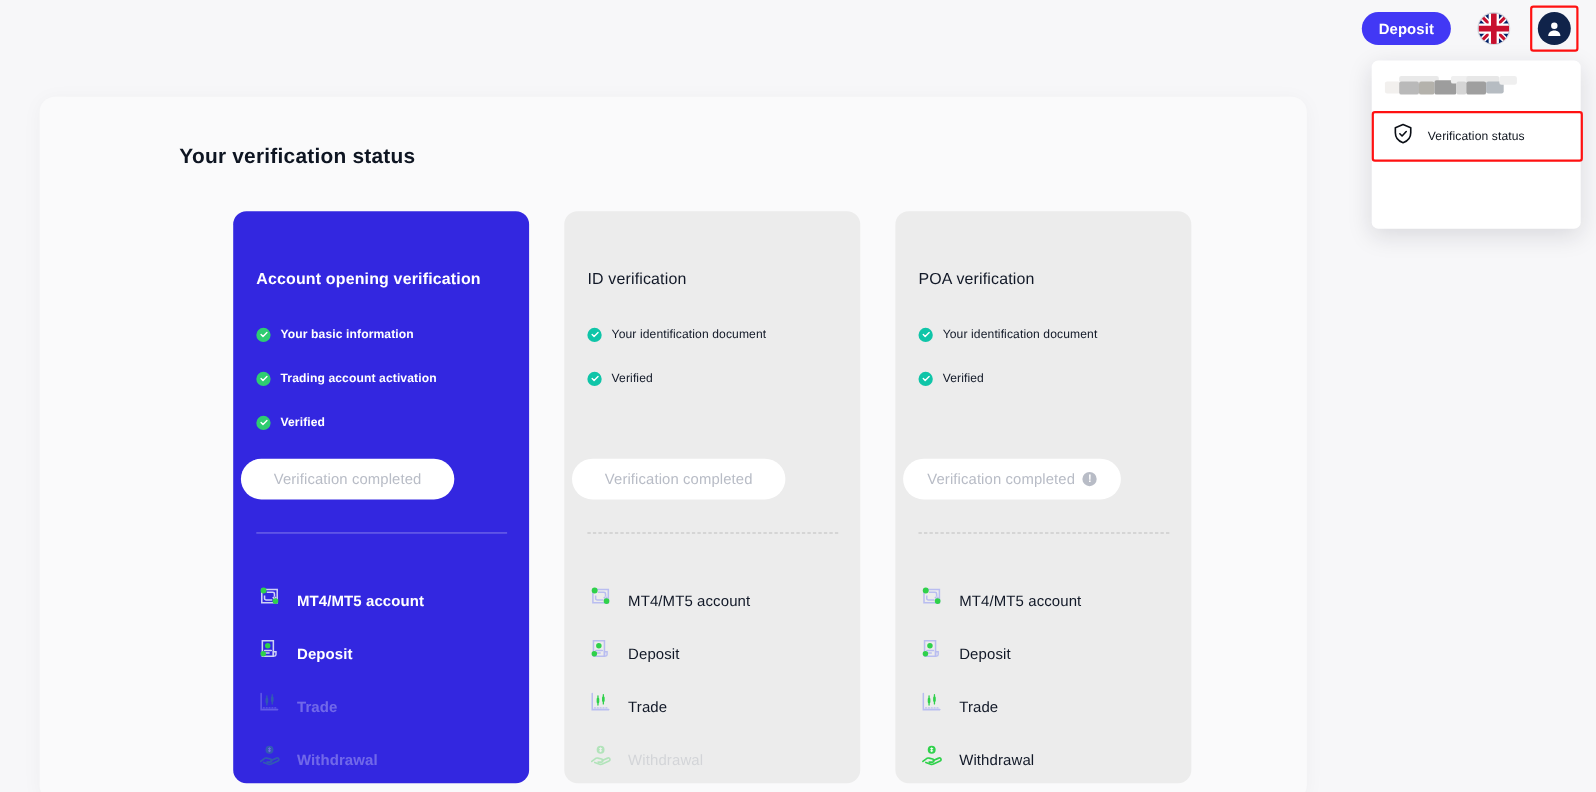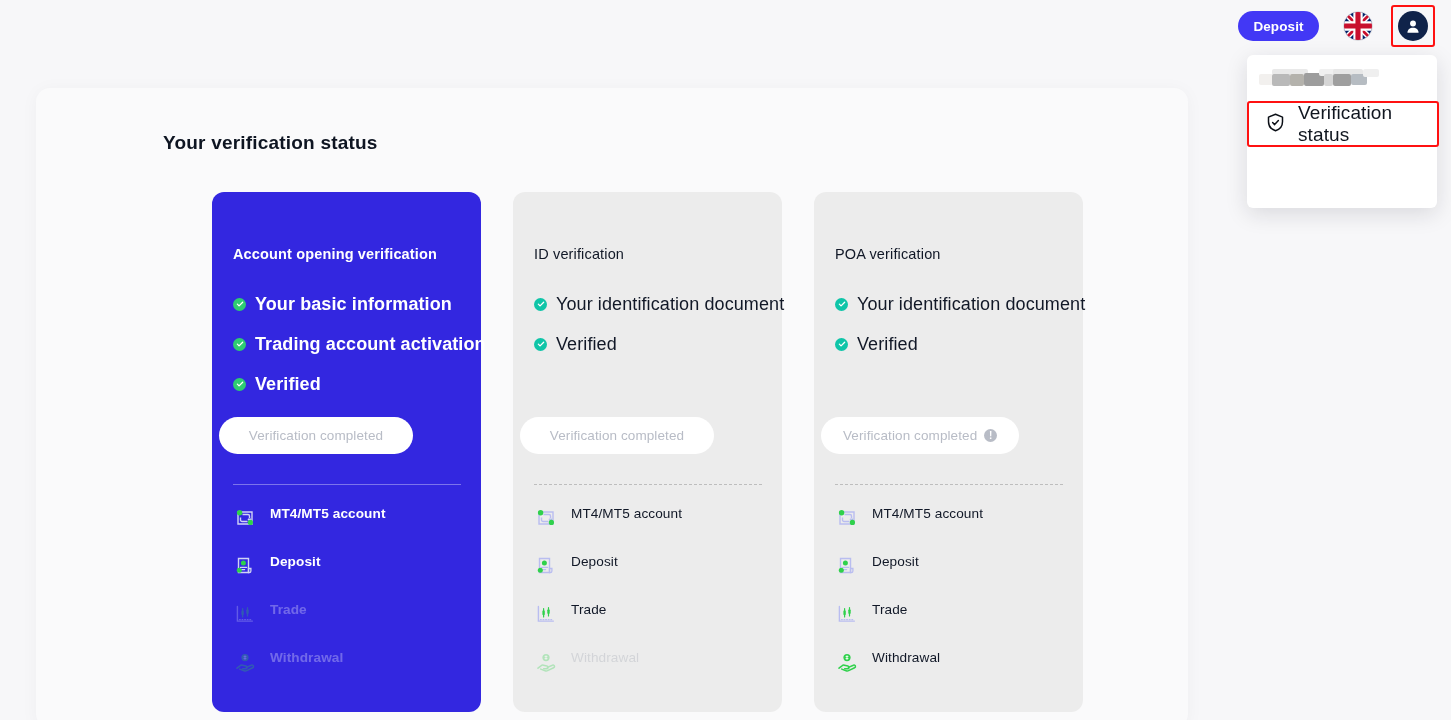--- a/index.html
+++ b/index.html
@@ -51,21 +51,21 @@
   .blur-blk { position: absolute; border-radius: 2px; }
 
   .dd-item {
     position: absolute; left: 0; width: 190px; height: 46px;
     display: flex; align-items: center; gap: 12px; padding-left: 18px;
     cursor: pointer;
   }
   .dd-item.verify { top: 46px; }
   .dd-item.logout { top: 111px; }
   .dd-label {
-    font-size: 19px; color: #10161f; letter-spacing: .1px;
+    font-size: 11px; color: #10161f; letter-spacing: .1px;
     font-family: "Liberation Sans", sans-serif;
   }
   .dd-highlight {
     position: absolute; left: 1247px; top: 101px;
     width: 192px; height: 46px;
     border: 2px solid #ff1111; border-radius: 3px;
     z-index: 45; pointer-events: none;
   }
 
   
@@ -93,21 +93,21 @@
 
   .card-title {
     position: absolute; top: 54px; left: 21px;
     font-size: 14.5px; letter-spacing: .15px;
   }
   .card.primary .card-title { color: #ffffff; font-weight: bold; }
   .card.muted   .card-title { color: #111827; font-weight: normal; }
 
   .steps { position: absolute; top: 92px; left: 21px; width: 232px; }
   .step { display: flex; align-items: center; gap: 9px; height: 40px; }
-  .step-label { font-size: 18px; letter-spacing: .1px; white-space: nowrap; }
+  .step-label { font-size: 11px; letter-spacing: .1px; white-space: nowrap; }
   .card.primary .step-label { color: #ffffff; font-weight: bold; }
   .card.muted   .step-label { color: #111827; font-weight: normal; }
   .tick { width: 13px; height: 13px; border-radius: 50%; flex: 0 0 13px;
           display: flex; align-items: center; justify-content: center; }
   .card.primary .tick { background: #2ecc71; }
   .card.muted   .tick { background: #0fc5a8; }
   .tick svg { display: block; }
 
   .status-pill {
     position: absolute; left: 7px; top: 225px;
@@ -127,21 +127,21 @@
   }
 
   .divider { position: absolute; left: 21px; top: 292px; width: 228px; height: 1px; }
   .card.primary .divider { background: rgba(255,255,255,.36); }
   .card.muted   .divider {
     background: none;
     border-top: 1px dashed #bdbdbd;
   }
 
   .features { position: absolute; left: 21px; top: 314px; width: 232px; }
-  .feature { display: flex; align-items: flex-start; gap: 13px; height: 48px; }
+  .feature { display: flex; align-items: flex-end; gap: 13px; height: 48px; }
   .feat-ico { width: 24px; height: 24px; flex: 0 0 24px; display: block; }
   .feat-label { font-size: 13.6px; letter-spacing: .1px; white-space: nowrap; }
   .card.primary .feat-label { color: #ffffff; font-weight: bold; }
   .card.muted   .feat-label { color: #111827; font-weight: normal; }
   .feature.disabled { opacity: .30; }
   .card.muted .feature.disabled .feat-label { color: #9aa0ab; }
 </style>
 </head>
 <body>
 

